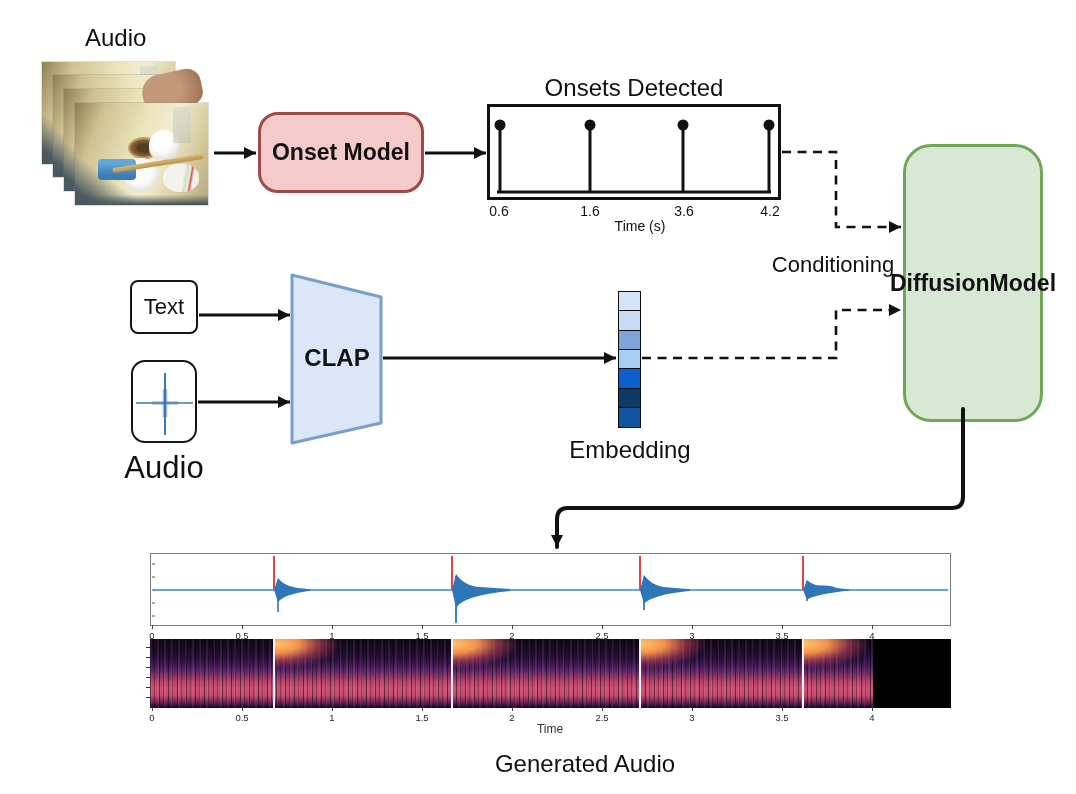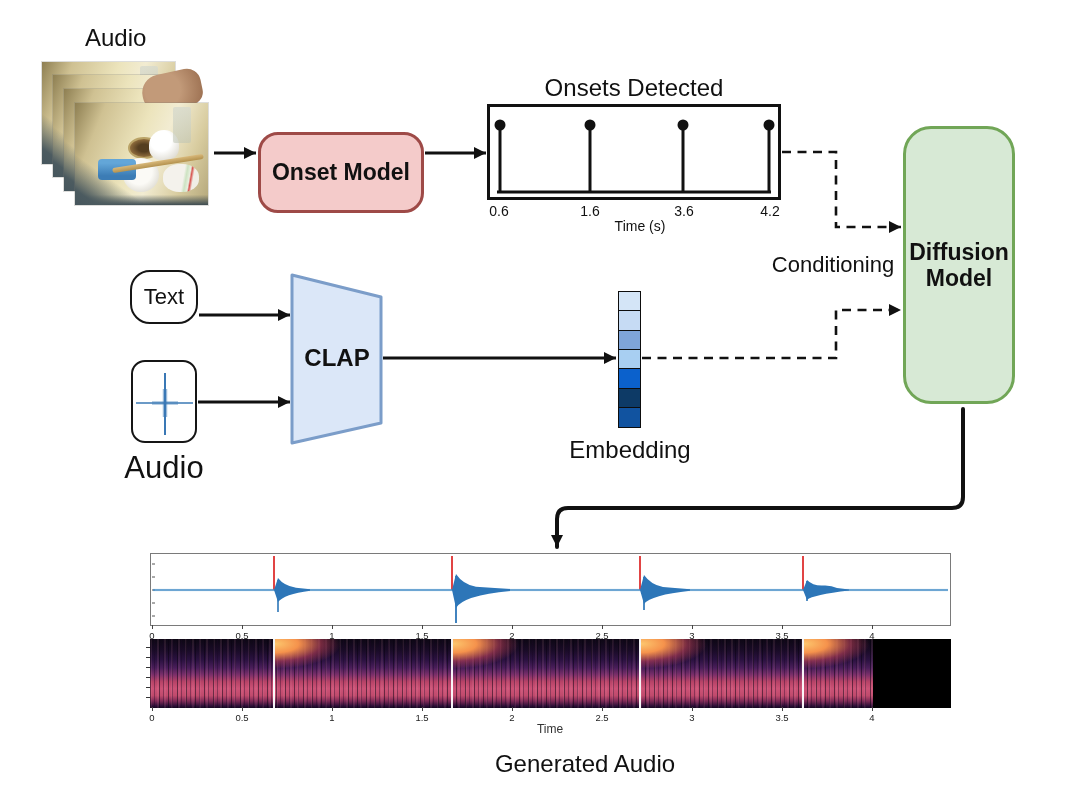--- a/index.html
+++ b/index.html
@@ -32,24 +32,24 @@
   .glass{left:74%;top:4%;width:18px;height:36px;border-radius:2px;
          background:linear-gradient(rgba(215,218,205,.8),rgba(190,196,180,.55));}
   .hand{position:absolute;left:100px;top:12px;width:60px;height:36px;border-radius:18px 14px 12px 16px;
         background:radial-gradient(circle at 35% 45%,#c29a79 40%,#9d7152 95%);transform:rotate(-12deg);}
 
   
   .box{position:absolute;display:flex;align-items:center;justify-content:center;
        font-weight:bold;box-sizing:border-box;}
   .onset-box{left:258px;top:112px;width:166px;height:81px;border:3px solid #9e4a47;
              border-radius:20px;background:#f4cbca;font-size:23px;}
-  .diffusion-box{left:903px;top:126px;width:112px;height:278px;border:3px solid #71a657;
-             border-radius:28px;background:#d7e9d5;font-size:23px;flex-direction:column;line-height:1.15;}
+  .diffusion-box{left:903px;top:144px;width:140px;height:278px;border:3px solid #71a657;
+             border-radius:28px;background:#d7e9d5;font-size:23px;flex-direction:row;line-height:1.15;}
   .io-box{border:2.5px solid #151515;background:#fff;font-weight:normal;}
-  .text-box{left:130px;top:270px;width:68px;height:54px;border-radius:20px;font-size:22px;}
+  .text-box{left:130px;top:280px;width:68px;height:54px;border-radius:8px;font-size:22px;}
   .audio-box{left:131px;top:360px;width:66px;height:83px;border-radius:14px;}
 
   
   .onsets-panel{position:absolute;left:487px;top:104px;width:294px;height:96px;
                 border:3px solid #111;background:#fff;box-sizing:border-box;}
   .otick{position:absolute;top:203px;width:40px;text-align:center;font-size:14px;}
 
   
   .embed-strip{position:absolute;left:618px;top:291px;width:23px;height:137px;display:flex;flex-direction:column;}
   .embed-strip .cell{flex:1;border:1.6px solid #0d0d0d;margin-top:-1.6px;}
@@ -116,21 +116,21 @@
       <span class="drain"></span>
         <span class="cupA"></span>
         <span class="cupB"></span>
         <span class="cupC"></span>
         <span class="sponge"></span>
         <span class="stick"></span>
         <span class="glass"></span>
     </div>
   </div>
 
-  <div class="box onset-box" style="background-color: rgb(244, 203, 202); border-color: rgb(158, 74, 71); margin-top: 20px;">
+  <div class="box onset-box" style="background-color: rgb(244, 203, 202); border-color: rgb(158, 74, 71);">
     <span>Onset Model</span>
   </div>
 
   <div class="label center" style="left:487px;top:74px;width:294px;font-size:24px;">Onsets Detected</div>
   <div class="onsets-panel">
     <svg width="288" height="90">
       <line x1="7" y1="85" x2="281" y2="85" stroke="#111" stroke-width="3"></line>
       <line x1="10" y1="85" x2="10" y2="20" stroke="#111" stroke-width="3"></line>
       <line x1="100" y1="85" x2="100" y2="20" stroke="#111" stroke-width="3"></line>
       <line x1="193" y1="85" x2="193" y2="20" stroke="#111" stroke-width="3"></line>

